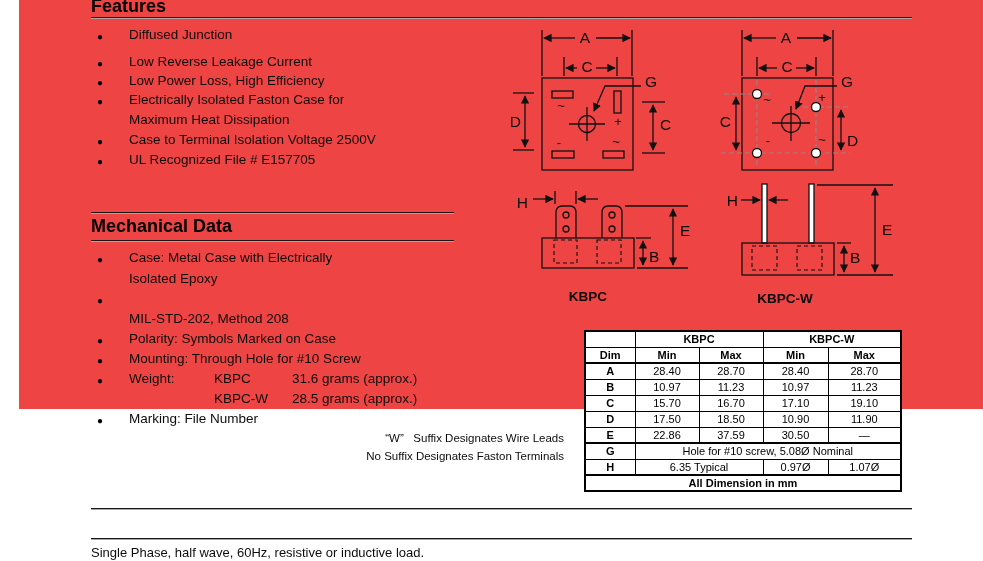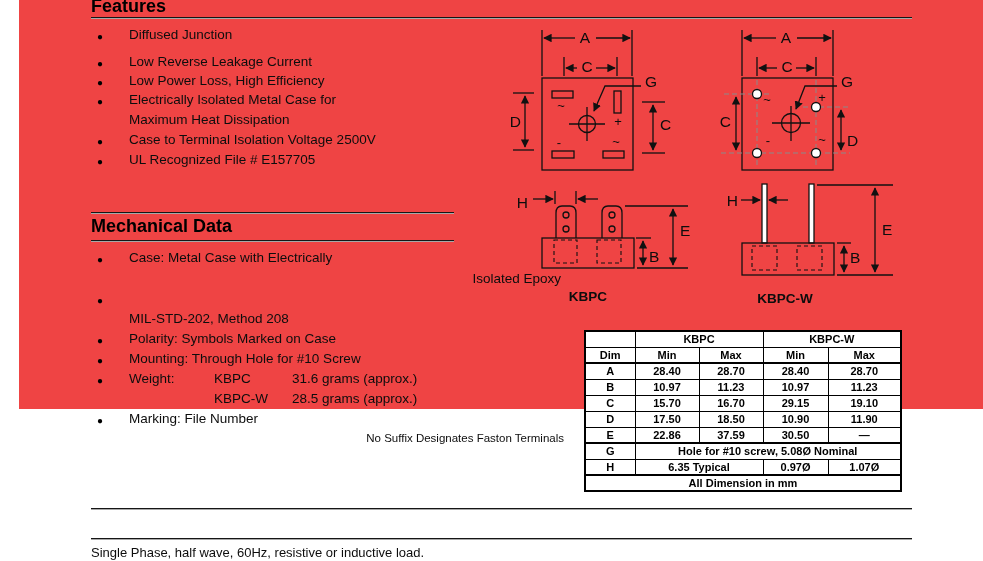--- a/index.html
+++ b/index.html
@@ -18,21 +18,21 @@
   .wcol-value   { position:absolute; left:201px; top:0; }
 
   .notes { position:absolute; left:295px; top:430px; width:250px; text-align:right;
     font-size:11.5px; line-height:17.5px; color:#0d0d0d; }
 
   
   .dimtable-wrap { position:absolute; left:565px; top:330px; }
   table.dimtable { border-collapse:collapse; table-layout:fixed; width:316px;
     font-size:11px; color:#000; background:#fff; border:2px solid #000; }
   table.dimtable td, table.dimtable th { border:1px solid #000; text-align:center;
-    height:16px; padding:0; font-weight:bold; overflow:hidden; white-space:nowrap; }
+    height:16px; padding:0; font-weight:normal; overflow:hidden; white-space:nowrap; }
   table.dimtable th { font-weight:bold; }
   table.dimtable .thick-top td, table.dimtable .thick-top th { border-top:2px solid #000; }
 
   
   .ratings-line { position:absolute; left:72px; top:513px; white-space:nowrap; }
   .ratings-line .big { font-weight:bold; font-size:17px; color:#000; }
   .ratings-line .cond { font-size:13.5px; margin-left:8px; color:#0d0d0d; }
   .ratings-line .cond sub { font-size:9px; }
   .subtitle { position:absolute; left:72px; top:545px; font-size:13px; color:#0d0d0d; }
 
@@ -45,49 +45,50 @@
 <body>
 
 <div class="page">
 
   <div class="h1" style="left:72px; top:-4px;">Features</div>
   <div class="rule" style="left:72px; top:17px; width:821px;"></div>
 
   <div class="bline" style="top:27px;"><span class="bullet">●</span><span>Diffused Junction</span></div>
   <div class="bline" style="top:54px;"><span class="bullet">●</span><span>Low Reverse Leakage Current</span></div>
   <div class="bline" style="top:73px;"><span class="bullet">●</span><span>Low Power Loss, High Efficiency</span></div>
-  <div class="bline" style="top:92px;"><span class="bullet">●</span><span>Electrically Isolated Metal Case for</span></div>
+  <div class="bline" style="top:92px;"><span class="bullet">●</span><span>Electrically Isolated Faston Case for</span></div>
   <div class="bline" style="top:112px;"><span>Maximum Heat Dissipation</span></div>
   <div class="bline" style="top:132px;"><span class="bullet">●</span><span>Case to Terminal Isolation Voltage 2500V</span></div>
   <div class="bline" style="top:152px;"><span class="bullet">●</span><span>UL Recognized File # E157705</span></div>
 
   <div class="rule" style="left:72px; top:212px; width:363px;"></div>
   <div class="h1" style="left:72px; top:216px;">Mechanical Data</div>
   <div class="rule" style="left:72px; top:240px; width:363px;"></div>
 
   <div class="bline" style="top:250px;"><span class="bullet">●</span><span>Case: Metal Case with Electrically</span></div>
-  <div class="bline" style="top:271px;text-align:right;"><span>Isolated Epoxy</span></div>
+  <div class="bline" style="top:271px;"><span>Isolated Epoxy</span></div>
   <div class="bline" style="top:291px;"><span class="bullet">●</span></div>
   <div class="bline" style="top:311px;"><span>MIL-STD-202, Method 208</span></div>
   <div class="bline" style="top:331px;"><span class="bullet">●</span><span>Polarity: Symbols Marked on Case</span></div>
   <div class="bline" style="top:351px;"><span class="bullet">●</span><span>Mounting: Through Hole for #10 Screw</span></div>
 
   <div class="bline" style="top:371px;">
     <span class="bullet">●</span>
     <span>Weight:</span>
     <span class="wcol-variant">KBPC</span>
     <span class="wcol-value">31.6 grams (approx.)</span>
   </div>
   <div class="bline" style="top:391px;">
     <span class="wcol-variant">KBPC-W</span>
     <span class="wcol-value">28.5 grams (approx.)</span>
   </div>
   <div class="bline" style="top:411px;"><span class="bullet">●</span><span>Marking: File Number</span></div>
 
   <div class="notes">
+    <div>“W”&nbsp;&nbsp;&nbsp;Suffix Designates Wire Leads</div>
     <div>No Suffix Designates Faston Terminals</div>
   </div>
 
   <svg style="position:absolute; left:470px; top:20px;" width="430" height="290" viewBox="470 20 430 290">
     <defs>
       <marker id="ah" viewBox="0 0 10 10" refX="9" refY="5" markerWidth="6.5" markerHeight="6.5" orient="auto-start-reverse">
         <path d="M0,0 L10,5 L0,10 z" fill="#111"></path>
       </marker>
     </defs>
     <g stroke="#111" stroke-width="1.3" fill="none">
@@ -255,21 +256,21 @@
         <th>B</th>
         <td>10.97</td>
         <td>11.23</td>
         <td>10.97</td>
         <td>11.23</td>
       </tr>
       <tr>
         <th>C</th>
         <td>15.70</td>
         <td>16.70</td>
-        <td>29.15</td>
+        <td>17.10</td>
         <td>19.10</td>
       </tr>
       <tr>
         <th>D</th>
         <td>17.50</td>
         <td>18.50</td>
         <td>10.90</td>
         <td>11.90</td>
       </tr>
       <tr>

